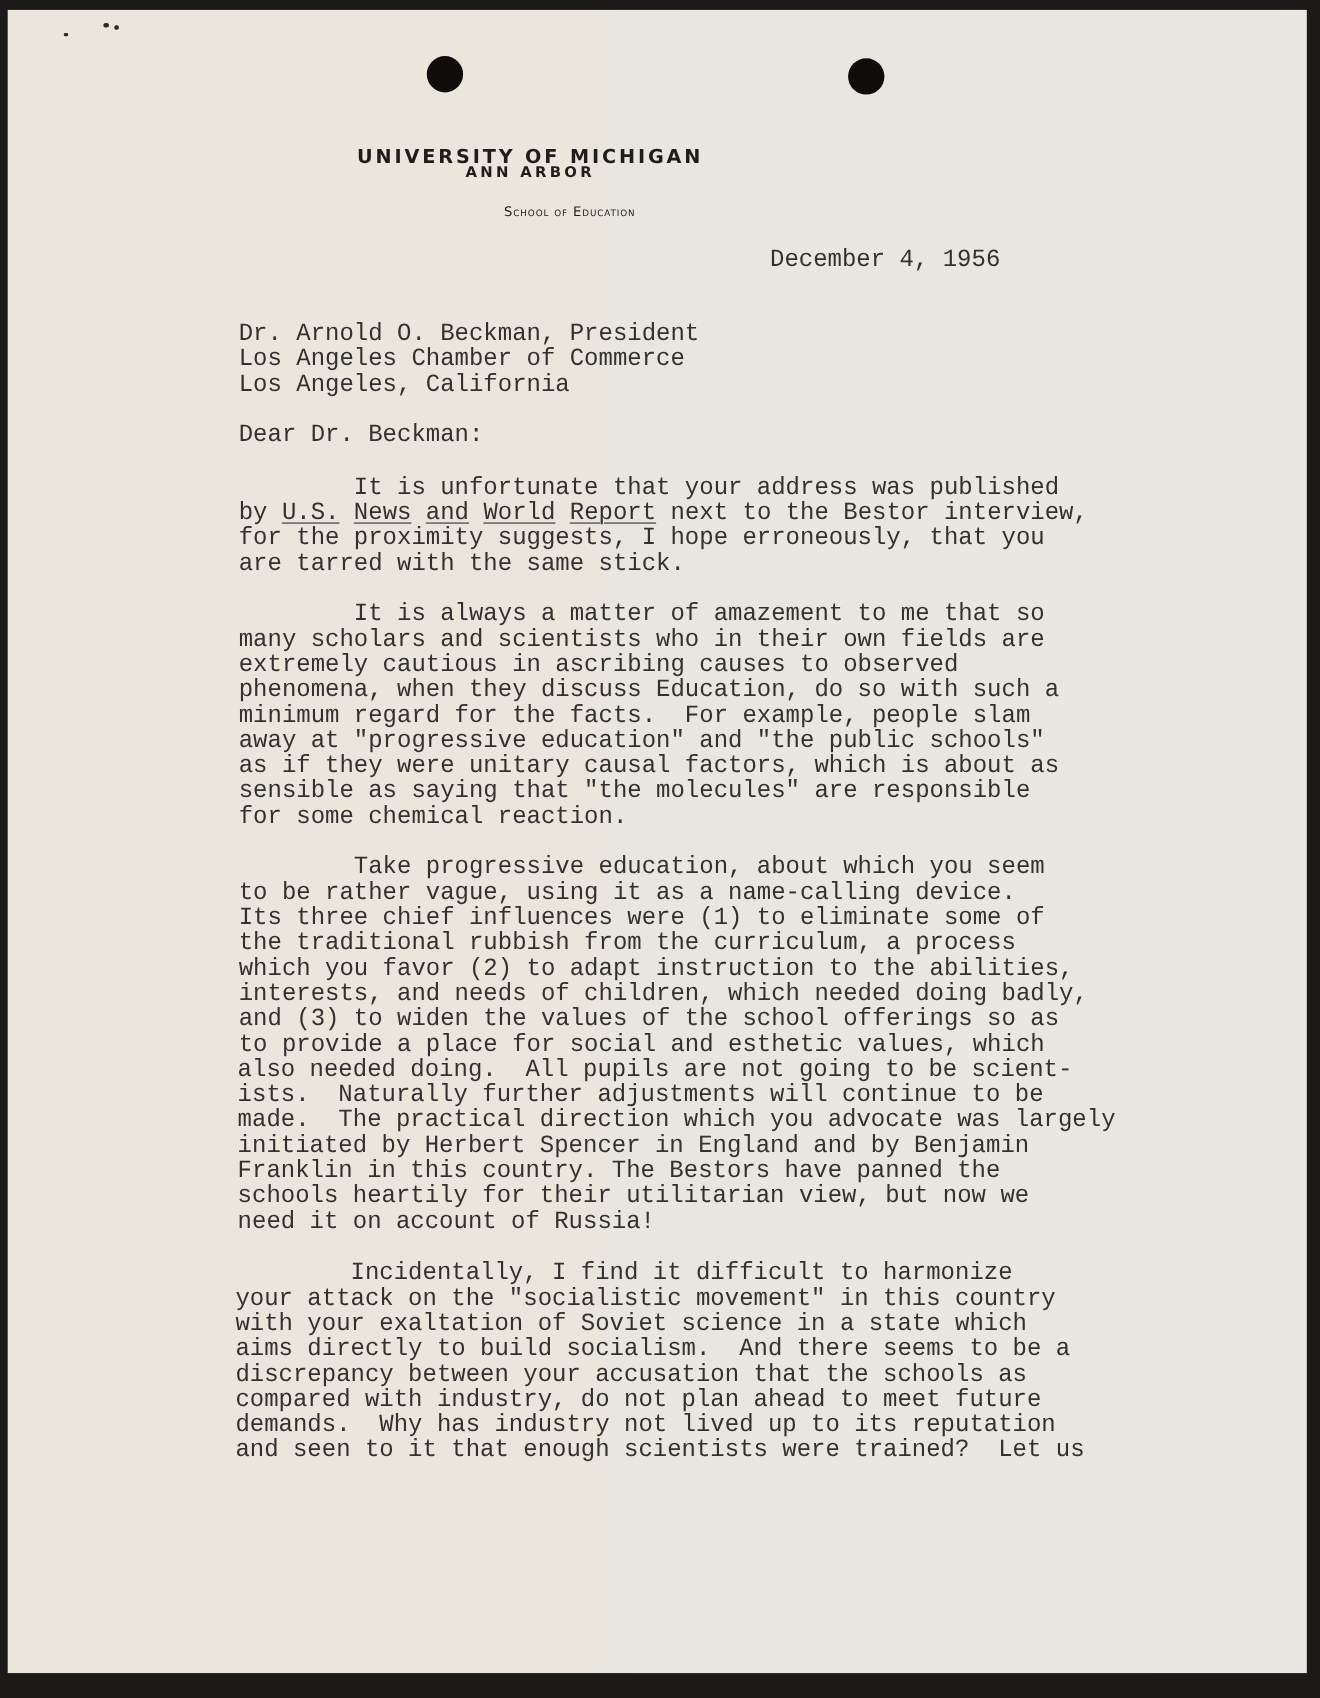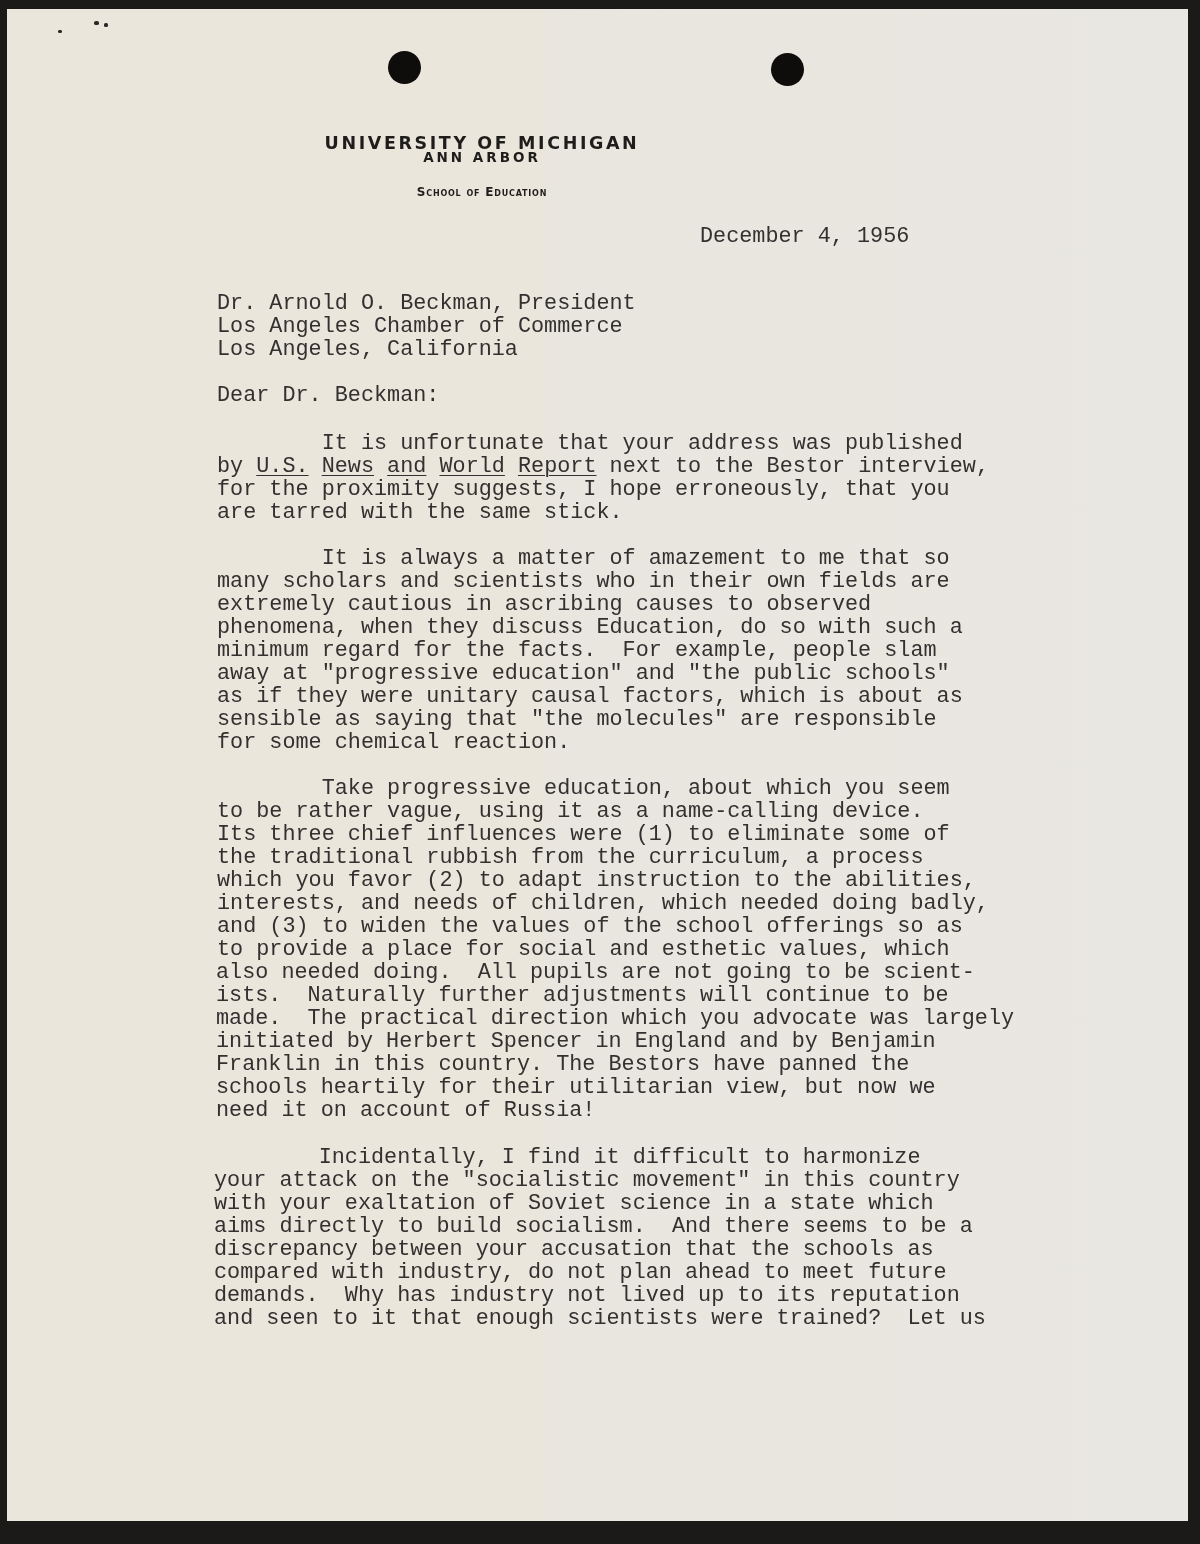--- a/index.html
+++ b/index.html
@@ -49,21 +49,22 @@
     top: 120px;
     font-size: 13.5px;
     letter-spacing: 3px;
     font-weight: 600;
   }
   .lh-school {
     top: 156px;
     font-size: 12px;
     letter-spacing: 0.8px;
     font-variant: small-caps;
-    font-weight: 700;
+    font-weight: 400;
+    padding-left: 36px;
   }
   .typed {
     position: absolute;
     font-family: "Liberation Mono", "DejaVu Sans Mono", monospace;
     color: #333130;
     font-size: 22.6px;
     line-height: 23.2px;
     white-space: pre;
     transform-origin: 0 0;
     transform: scaleX(0.965);

